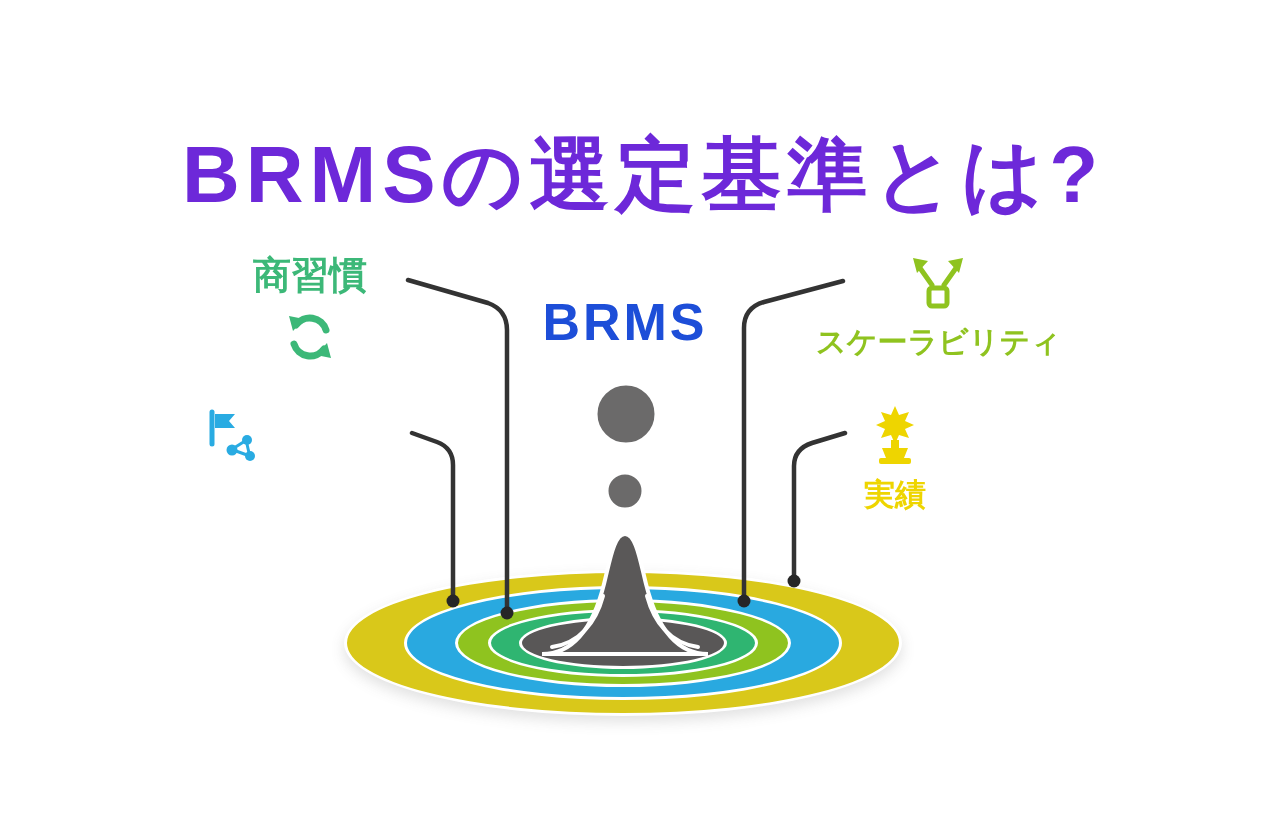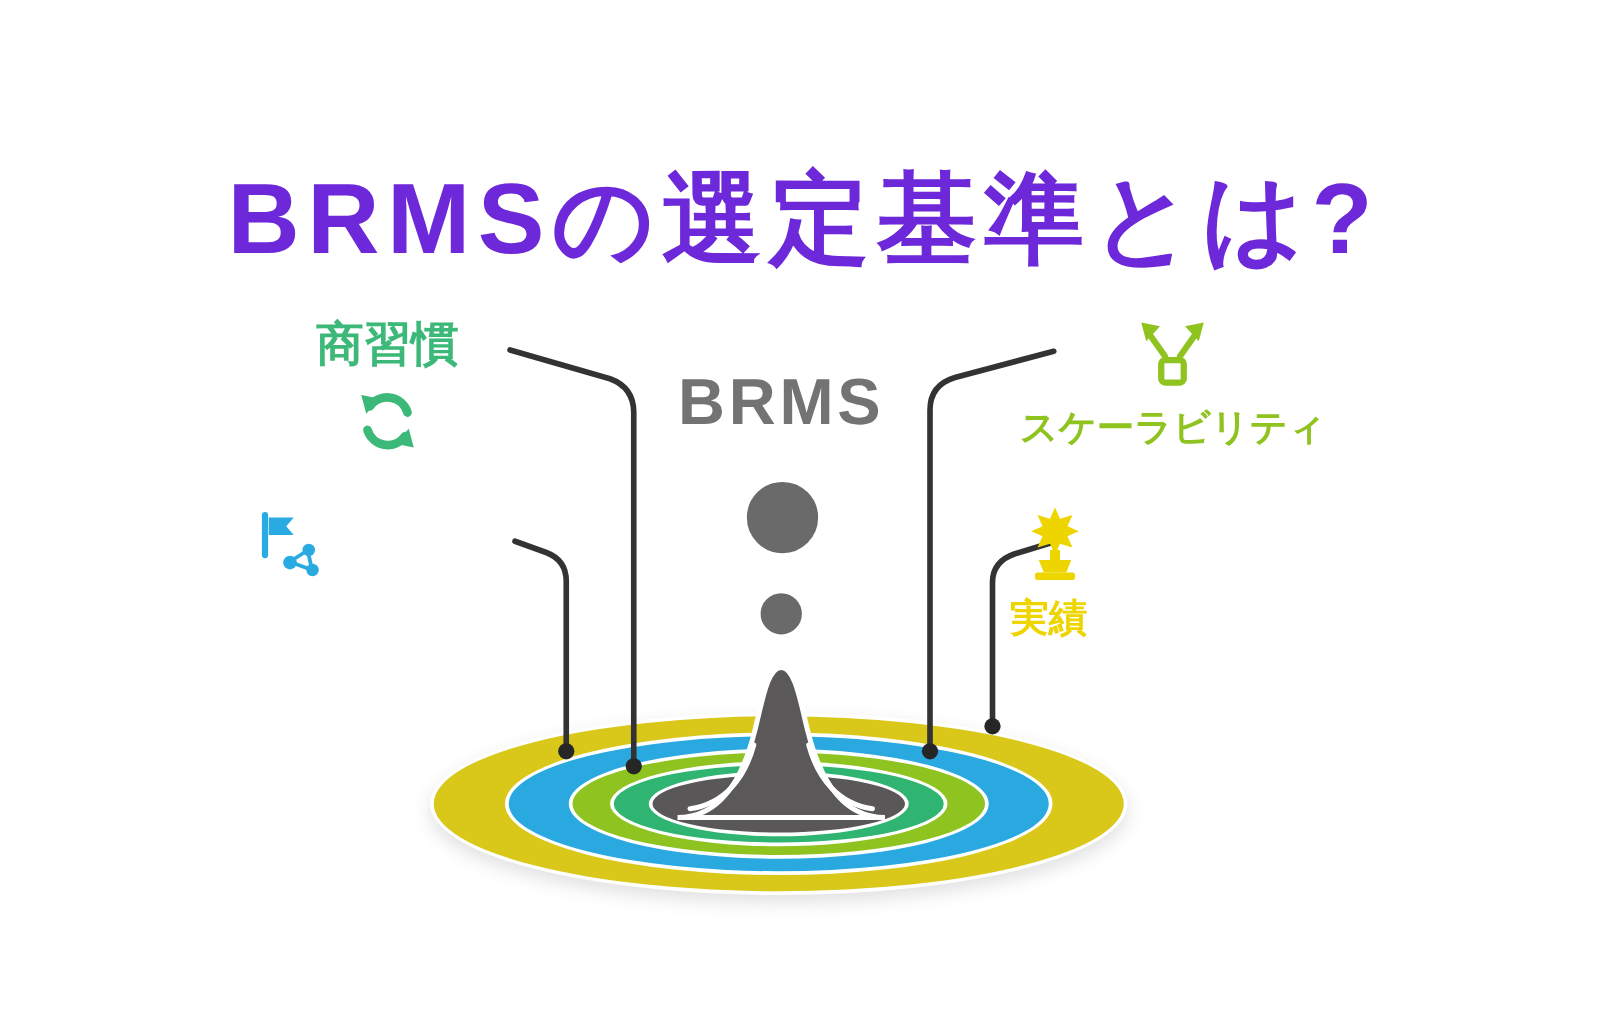--- a/index.html
+++ b/index.html
@@ -10,21 +10,21 @@
   }
   
   .main-title{
     position:absolute;left:643px;top:122px;transform:translateX(-50%);
     font-size:80px;font-weight:bold;letter-spacing:6px;white-space:nowrap;
     color:#6d28d9;
   }
   
   .brms-label{
     position:absolute;left:625px;top:292px;transform:translateX(-50%);
-    font-size:52px;font-weight:900;letter-spacing:3px;color:#737373;
+    font-size:52px;font-weight:900;letter-spacing:3px;color:#1d4ed8;
     z-index:5;
     text-align:center;
   }
   
   .ring{position:absolute;border-radius:50%;box-sizing:border-box;border:3px solid #fff;}
   .ring-yellow{left:344px;top:570px;width:558px;height:146px;background:#d9c81a;z-index:1;
     box-shadow:0 6px 14px rgba(90,90,90,.18);}
   .ring-blue{left:404px;top:586px;width:438px;height:114px;background:#29a9e0;z-index:1;}
   .ring-olive{left:455px;top:599px;width:336px;height:88px;background:#8fc31f;z-index:1;}
   .ring-emerald{left:488px;top:609px;width:270px;height:68px;background:#2fb571;z-index:1;}
@@ -33,21 +33,21 @@
   .overlay{position:absolute;left:0;top:0;z-index:3;pointer-events:none;}
   
   .criterion{position:absolute;display:flex;align-items:center;gap:8px;z-index:4;white-space:nowrap;flex-direction:column;}
   .criterion .txt{font-weight:bold;}
   .crit-business{left:253px;top:250px;}
   .crit-business .txt{font-size:38px;color:#3cb878;}
   .crit-scal{left:816px;top:250px;}
   .crit-scal .txt{font-size:30px;color:#8fc31f;}
   .crit-multi{left:203px;top:408px;}
   .crit-multi .txt{font-size:31px;color:#29abe2;}
-  .crit-track{left:808px;top:404px;align-items:flex-end;}
+  .crit-track{left:864px;top:404px;}
   .crit-track .txt{font-size:31px;color:#eed500;}
   .icon{display:inline-block;line-height:0;}
 </style>
 </head>
 <body>
 
 <div class="main-title">BRMSの選定基準とは?</div>
 
 <div class="ring ring-yellow"></div>
 <div class="ring ring-blue"></div>

